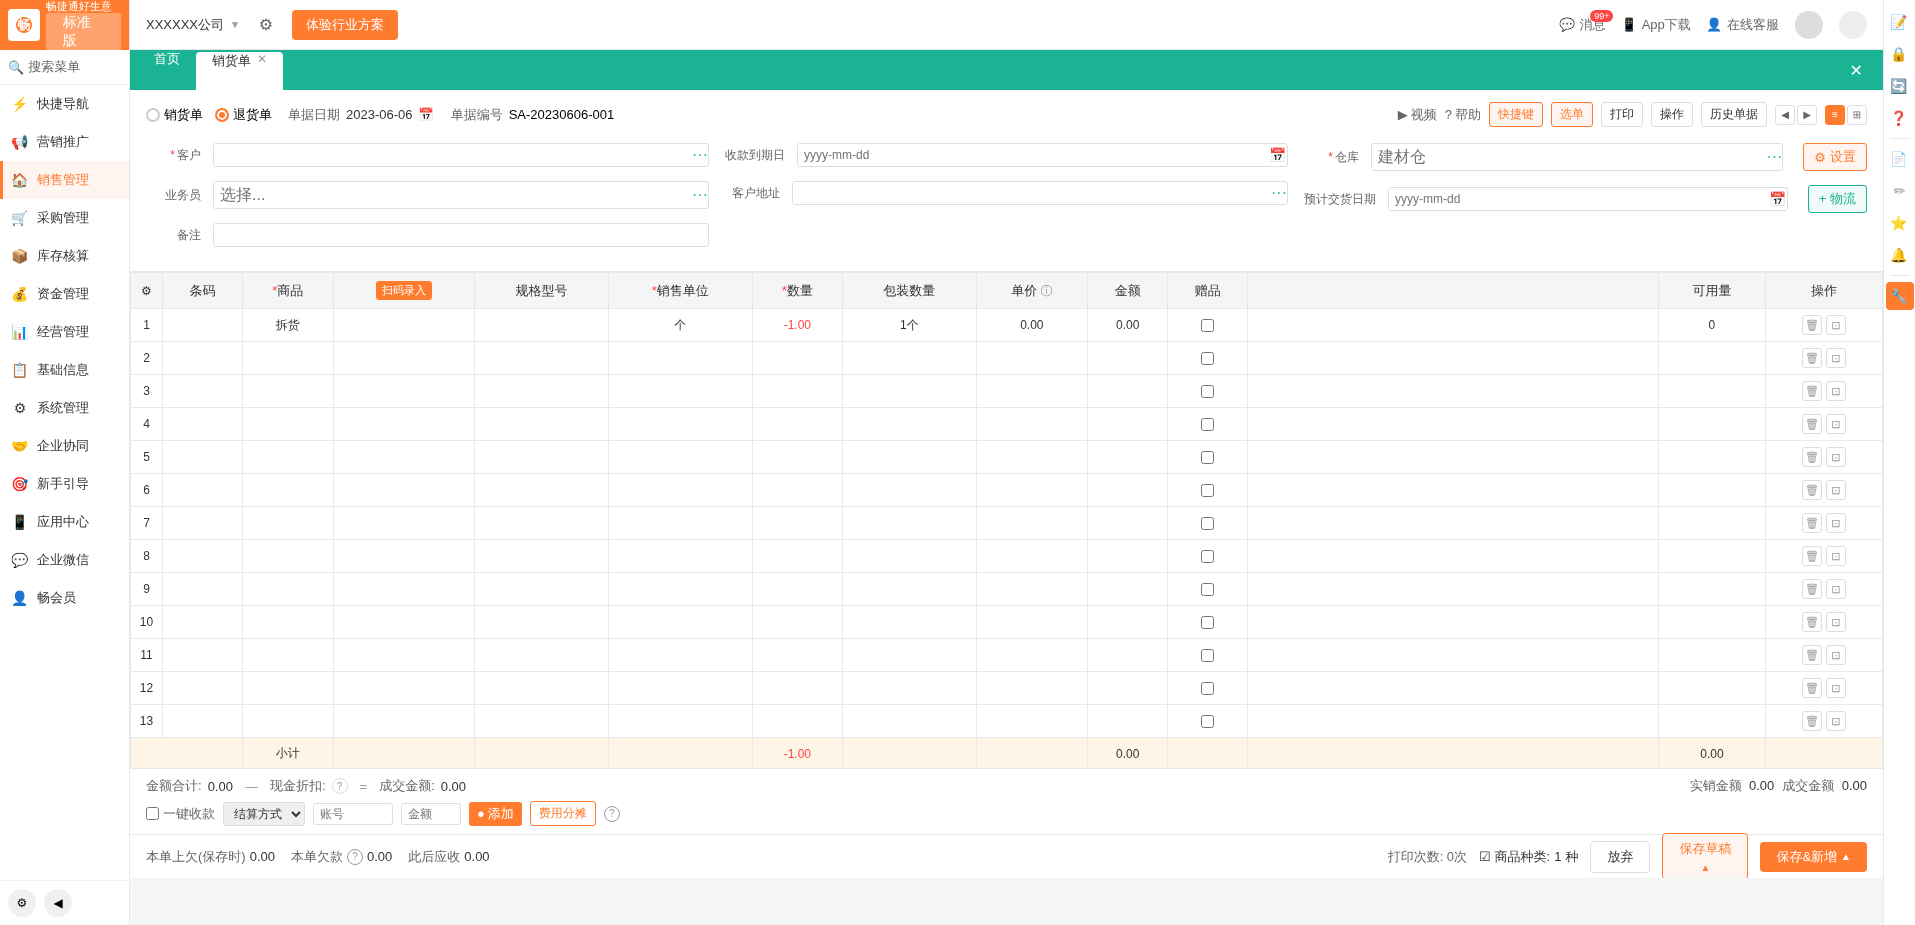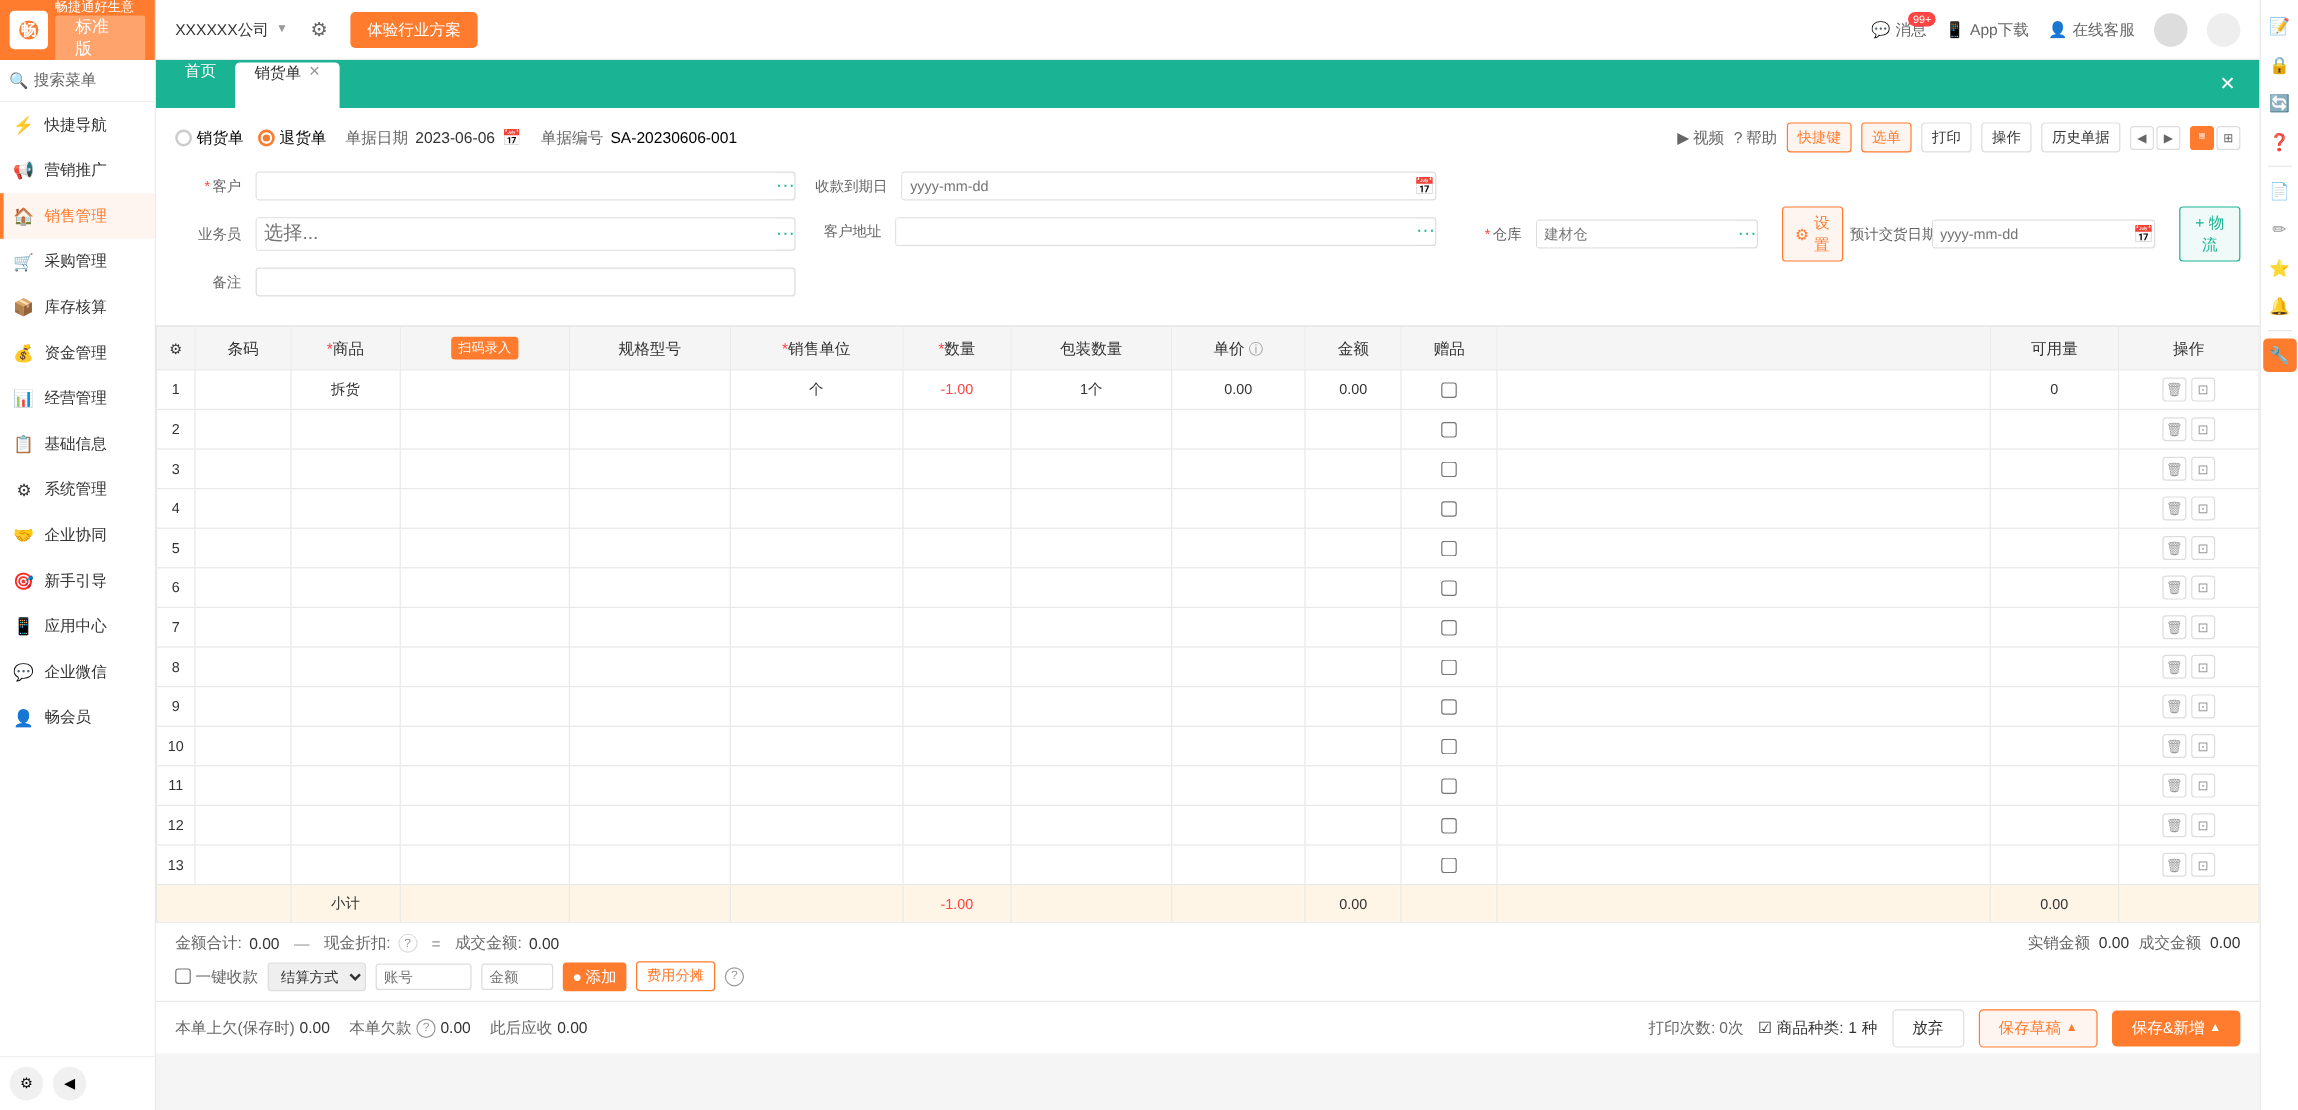--- a/index.html
+++ b/index.html
@@ -107,21 +107,21 @@
 
     
     .footer-bar { height: 44px; background: #fff; border-top: 1px solid #e8e8e8; display: flex; align-items: center; padding: 0 16px; gap: 16px; }
     .footer-item { display: flex; align-items: center; gap: 4px; font-size: 12px; color: #333; }
     .footer-label { color: #666; }
     .footer-value { color: #333; font-weight: 500; }
     .footer-right { margin-left: auto; display: flex; align-items: center; gap: 12px; }
     .print-info { font-size: 12px; color: #666; }
     .product-type { display: flex; align-items: center; gap: 4px; font-size: 12px; color: #333; }
     .discard-btn { padding: 6px 16px; border: 1px solid #ddd; border-radius: 4px; background: #fff; cursor: pointer; font-size: 13px; color: #333; }
-    .save-draft-btn { padding: 6px 16px; border: 1px solid #ff7b2e; border-radius: 4px; background: #fff5f0; cursor: pointer; font-size: 13px; color: #ff7b2e; display: flex; align-items: center; gap: 4px; }
+    .save-draft-btn { padding: 6px 16px; border: 1px solid #ff7b2e; border-radius: 4px; background: #fff5f0; cursor: pointer; font-size: 13px; color: #ff7b2e; display: flex; align-items: center; gap: 4px; flex-direction: column; }
     .save-new-btn { padding: 6px 16px; border: none; border-radius: 4px; background: #ff7b2e; cursor: pointer; font-size: 13px; color: #fff; display: flex; align-items: center; gap: 4px; }
     .btn-arrow { font-size: 10px; }
 
     
     .right-sidebar { width: 32px; background: #fff; border-left: 1px solid #e8e8e8; display: flex; flex-direction: column; align-items: center; padding: 8px 0; gap: 4px; height: 925px; flex-shrink: 0; }
     .rs-item { width: 28px; height: 28px; display: flex; align-items: center; justify-content: center; cursor: pointer; border-radius: 4px; color: #999; font-size: 14px; }
     .rs-item.orange { background: #ff7b2e; color: #fff; }
     .rs-divider { width: 20px; height: 1px; background: #e8e8e8; margin: 2px 0; }
 
     .info-icon { font-size: 12px; color: #999; cursor: pointer; }
@@ -329,25 +329,25 @@
           </div>
           <div class="form-row">
             <span class="form-label">客户地址</span>
             <div class="form-input-group" style="flex:1;">
               <input type="text" style="border: none; outline: none; padding: 4px 6px; flex: 1 1 0%; font-size: 12px;">
               <span class="form-input-dots">···</span>
             </div>
           </div>
         </div>
 
-        <div style="flex:1; display:flex; gap:6px;">
+        <div style="flex:1; display:flex; flex-direction:column; gap:6px;">
           <div class="form-row">
             <span class="form-label required">仓库</span>
             <div class="form-input-group" style="flex:1;">
-              <input type="text" value="" style="border: none; outline: none; padding: 4px 6px; flex: 1 1 0%; font-size: 12px;" placeholder="建材仓">
+              <input type="text" value="" style="border: none; outline: none; padding: 4px 6px; flex: 1 1 0%; font-size: 16px;" placeholder="建材仓">
               <span class="form-input-dots">···</span>
             </div>
             <div style="display:flex;flex-direction:column;gap:4px;margin-left:8px;">
               <button class="action-btn orange">
                 <span>⚙</span>
                 <span>设置</span>
               </button>
             </div>
           </div>
           <div class="form-row">

